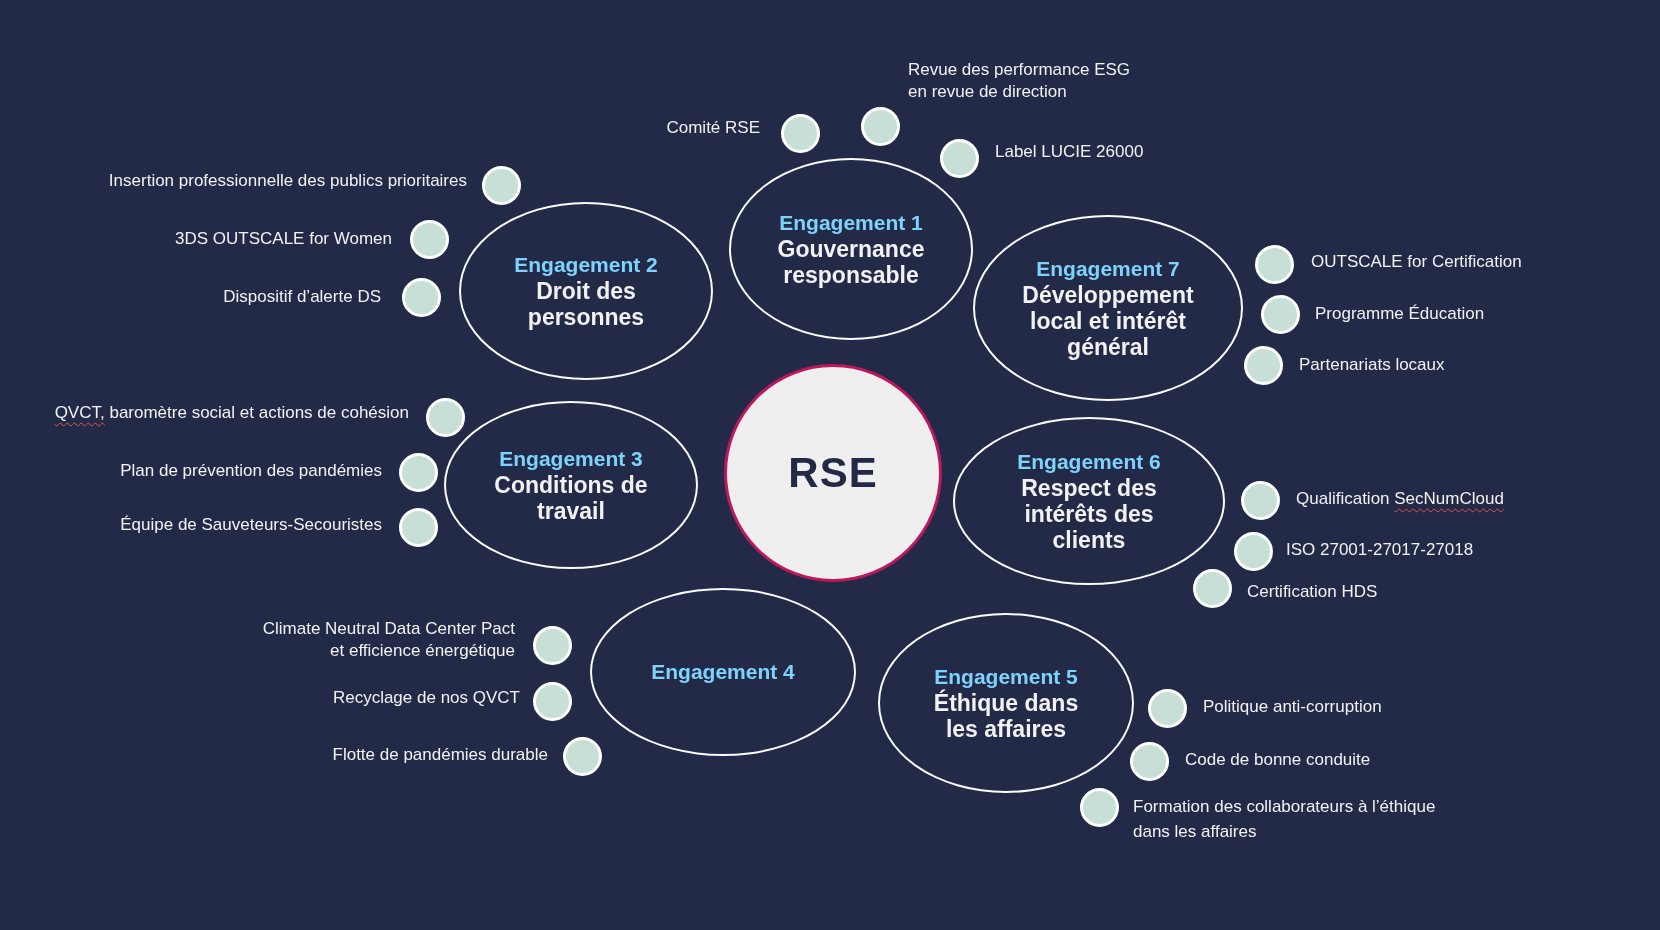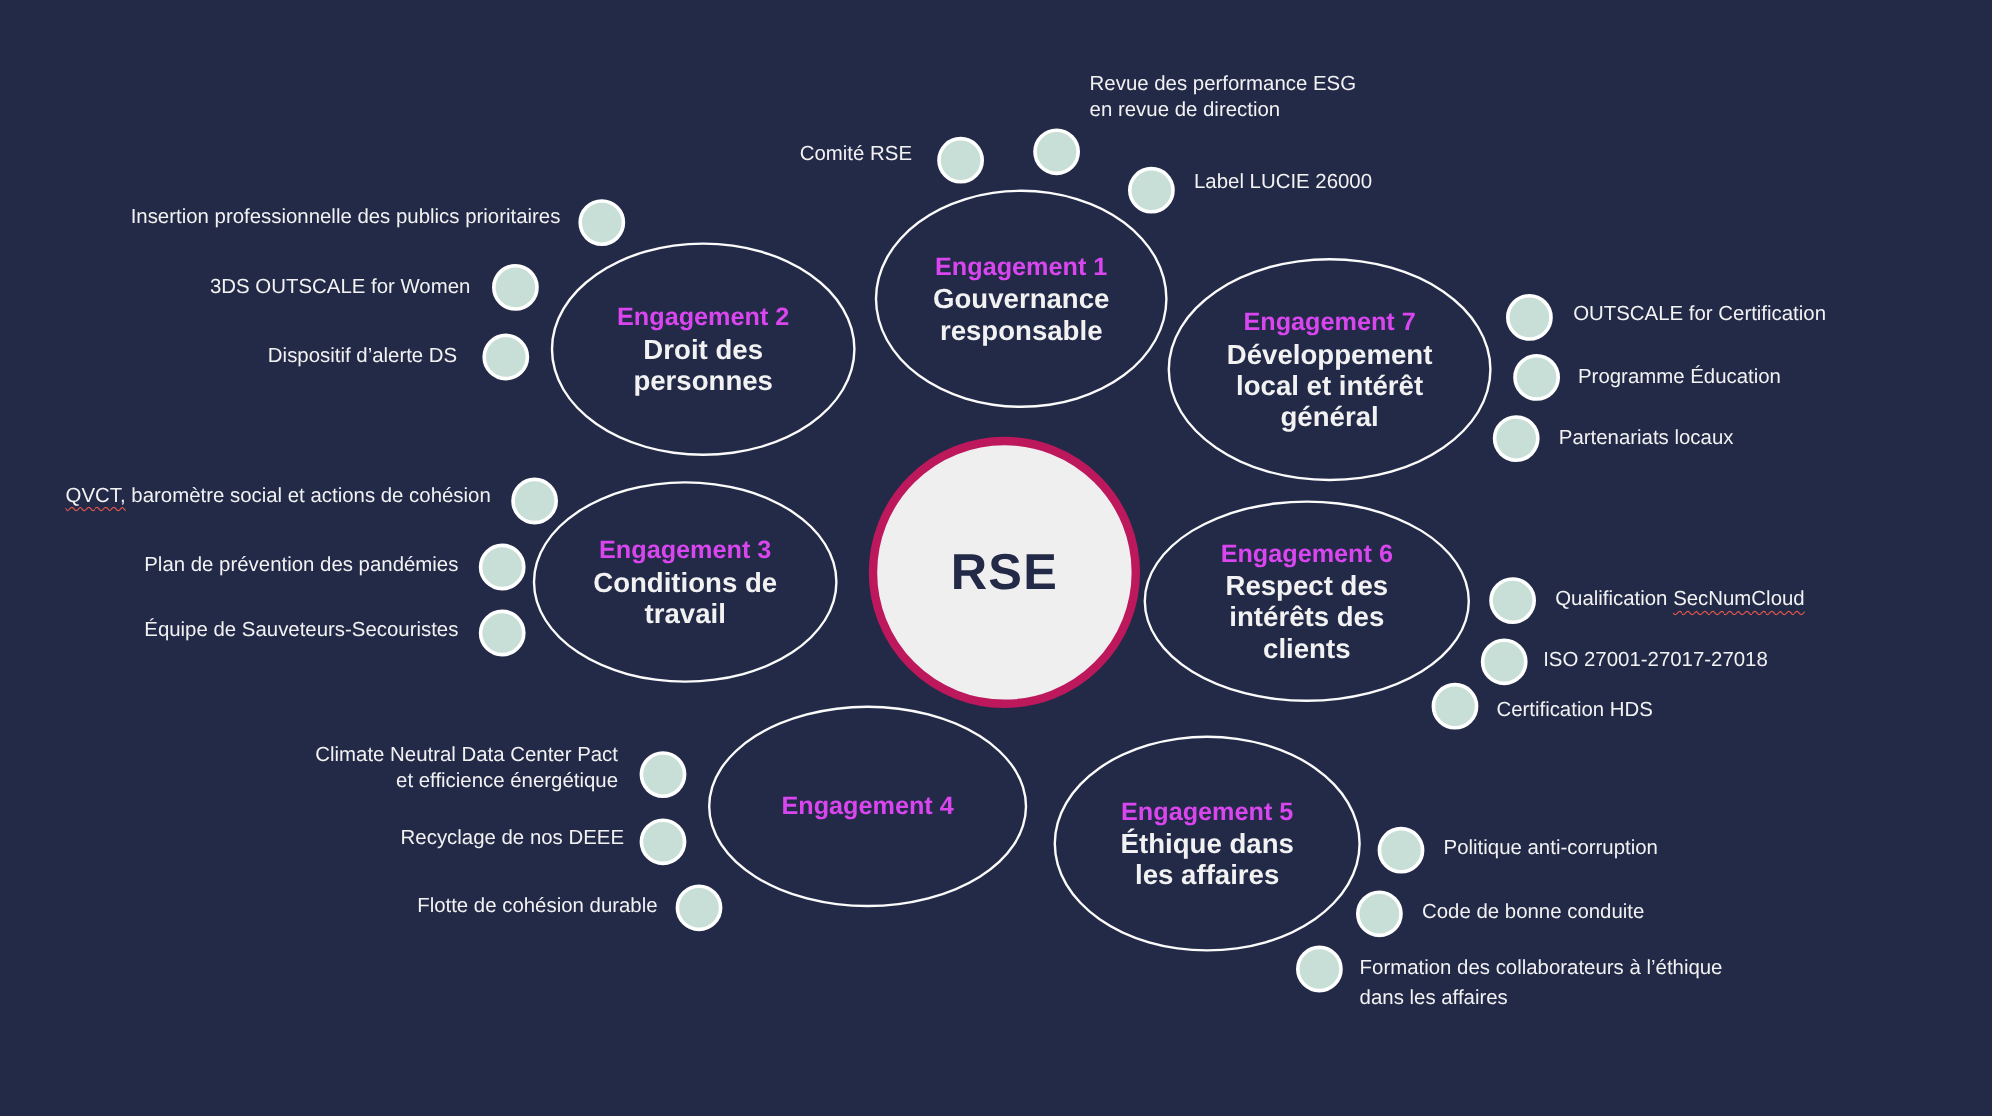--- a/index.html
+++ b/index.html
@@ -14,27 +14,27 @@
   .ellipse{
     position:absolute;
     box-sizing:border-box;
     border:2px solid var(--ellipse_border,#fbfbfb);
     border-radius:50%;
     display:flex;flex-direction:column;
     align-items:center;justify-content:center;
     text-align:center;
     color:var(--text,#f2f2f3);
   }
-  .et{font-weight:bold;font-size:21px;color:#d946ef;line-height:26px;}
+  .et{font-weight:bold;font-size:21px;color:#7dd3fc;line-height:26px;}
   .el{font-size:23px;line-height:26px;font-weight:bold;}
   .center-circle{
     position:absolute;
     left:724px;top:364px;width:212px;height:212px;
     background:var(--center_fill,#efeff0);
-    border:7px solid #be185d;
+    border:3px solid #be185d;
     border-radius:50%;
     display:flex;align-items:center;justify-content:center;
   }
   .rse{
     font-size:42px;font-weight:bold;letter-spacing:1px;
     color:var(--center_text,#232a47);
   }
   .dot{
     position:absolute;
     width:33px;height:33px;
@@ -120,22 +120,22 @@
   <div class="dot" style="left:1080px;top:788px"></div>
 
   <div class="lab r" style="right:900px;top:117px">Comité RSE</div>
   <div class="lab r" style="right:1193px;top:170px">Insertion professionnelle des publics prioritaires</div>
   <div class="lab r" style="right:1268px;top:228px">3DS OUTSCALE for Women</div>
   <div class="lab r" style="right:1279px;top:286px">Dispositif d’alerte DS</div>
   <div class="lab r" style="right:1251px;top:402px"><span class="squiggle">QVCT,</span><span> baromètre social et actions de cohésion</span></div>
   <div class="lab r" style="right:1278px;top:460px">Plan de prévention des pandémies</div>
   <div class="lab r" style="right:1278px;top:514px">Équipe de Sauveteurs-Secouristes</div>
   <div class="lab r" style="right:1145px;top:618px">Climate Neutral Data Center Pact<br>et efficience énergétique</div>
-  <div class="lab r" style="right:1140px;top:687px">Recyclage de nos DEEE</div>
-  <div class="lab r" style="right:1112px;top:744px">Flotte de cohésion durable</div>
+  <div class="lab r" style="right:1140px;top:687px">Recyclage de nos QVCT</div>
+  <div class="lab r" style="right:1112px;top:744px">Flotte de pandémies durable</div>
 
   <div class="lab l" style="left:908px;top:59px">Revue des performance ESG<br>en revue de direction</div>
   <div class="lab l" style="left:995px;top:141px">Label LUCIE 26000</div>
   <div class="lab l" style="left:1311px;top:251px">OUTSCALE for Certification</div>
   <div class="lab l" style="left:1315px;top:303px">Programme Éducation</div>
   <div class="lab l" style="left:1299px;top:354px">Partenariats locaux</div>
   <div class="lab l" style="left:1296px;top:488px"><span>Qualification </span><span class="squiggle">SecNumCloud</span></div>
   <div class="lab l" style="left:1286px;top:539px">ISO 27001-27017-27018</div>
   <div class="lab l" style="left:1247px;top:581px">Certification HDS</div>
   <div class="lab l" style="left:1203px;top:696px">Politique anti-corruption</div>

